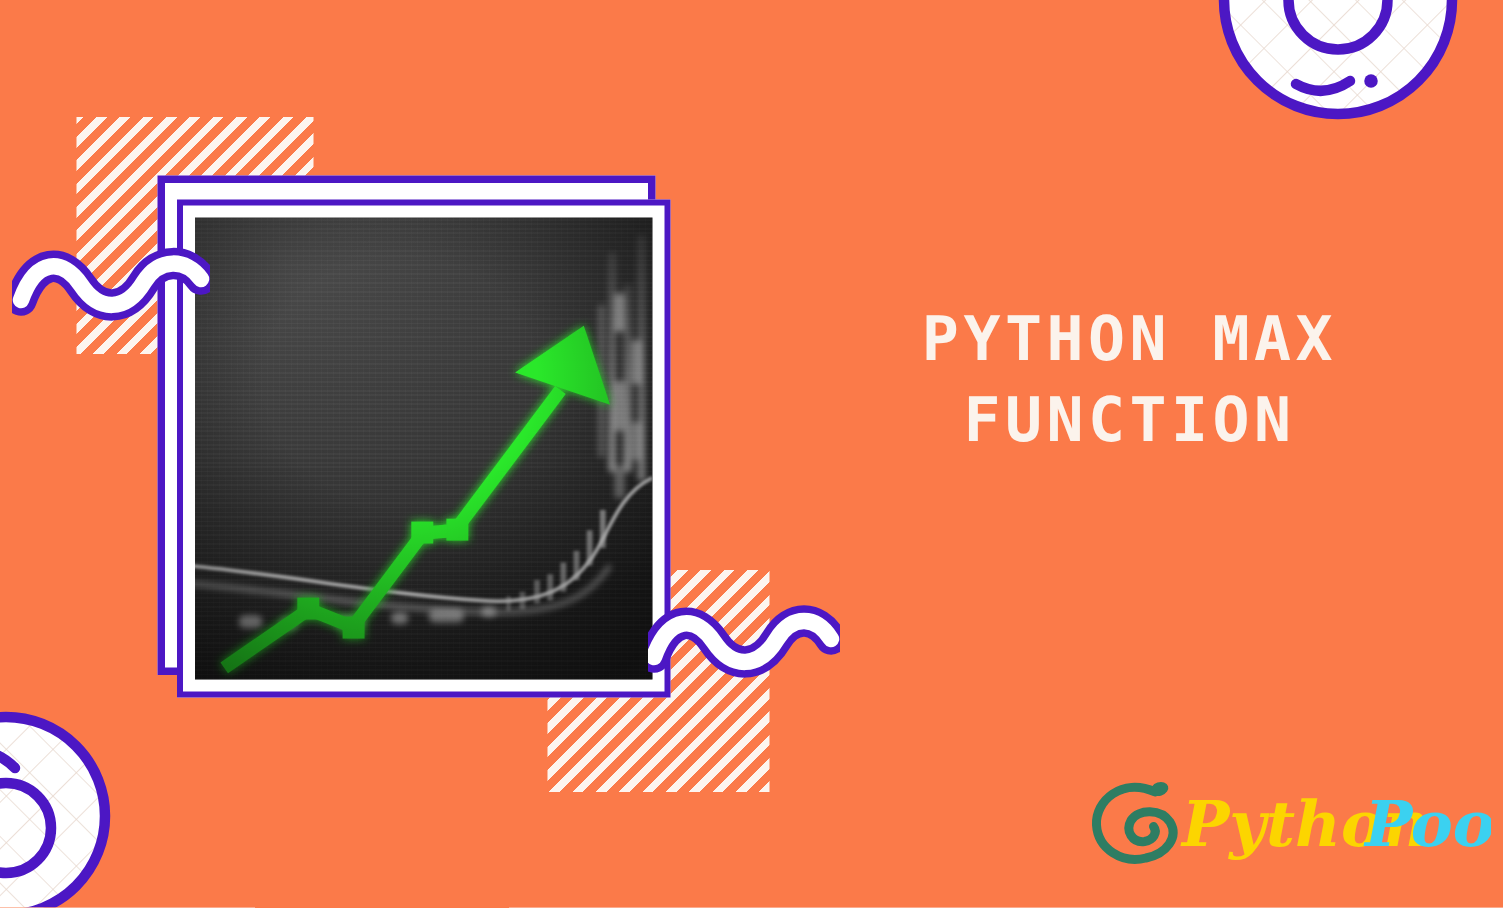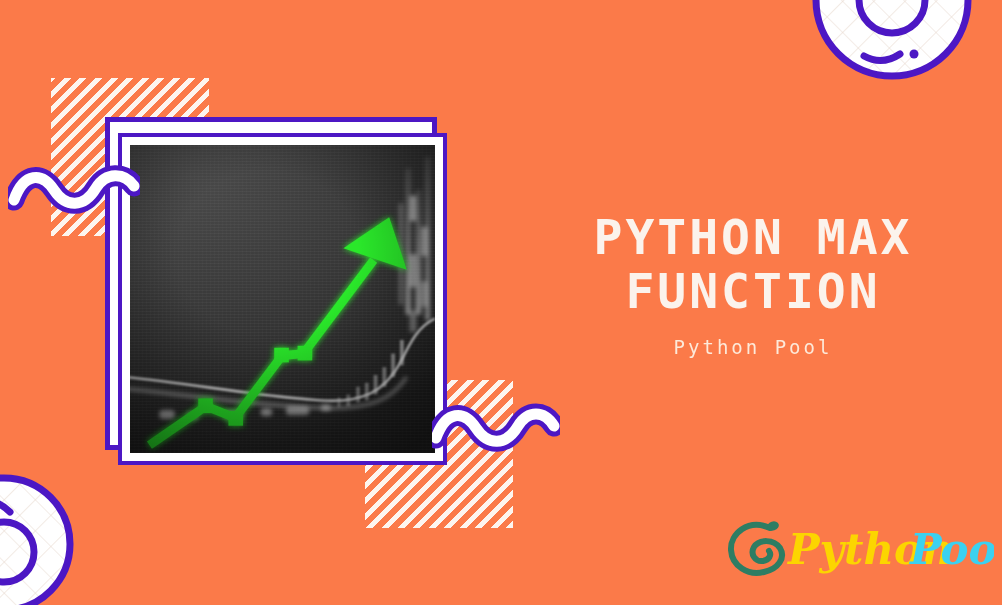--- a/index.html
+++ b/index.html
@@ -57,27 +57,26 @@
   #photo .vign{
     position:absolute;inset:0;
     background:radial-gradient(ellipse 85% 75% at 45% 35%, rgba(0,0,0,0) 35%, rgba(0,0,0,.55) 100%);
   }
   #photo svg{position:absolute;inset:0;width:100%;height:100%;}
 
   
   #title{
     left:553px;top:199px;width:400px;
     color:#fbf3ec;
-    font-size:48px;
+    font-size:41px;
     font-weight:bold;
     line-height:54px;
     letter-spacing:3px;
     text-align:center;
     white-space:pre-line;
-    margin-top:11px;
   }
   #subtitle{
     left:553px;top:336px;width:400px;
     color:#fde9d9;
     font-size:19px;
     letter-spacing:3px;
     text-align:center;
   }
 
   
@@ -222,21 +221,20 @@
   <div class="layer deco" id="wave-right">
     <svg viewBox="0 0 128 66">
       <path d="M 4 42 C 14 14, 32 14, 44 32 C 56 50, 74 50, 86 30 C 96 14, 112 14, 122 30" fill="none" stroke="#4c17c4" stroke-width="21" stroke-linecap="round"></path>
       <path d="M 4 42 C 14 14, 32 14, 44 32 C 56 50, 74 50, 86 30 C 96 14, 112 14, 122 30" fill="none" stroke="#ffffff" stroke-width="11" stroke-linecap="round"></path>
     </svg>
   </div>
 
   <div class="layer" id="title">PYTHON MAX
 FUNCTION</div>
 
-  <div class="layer" id="subtitle">Python Pool</div>
 
   <div class="layer" id="logo">
     <svg viewBox="0 0 268 66">
 
       <g fill="none" stroke="#2e7d63" stroke-linecap="round">
         <path d="M 44 14
                  C 22 4, 4 20, 5 36
                  C 6 52, 22 62, 38 58
                  C 52 55, 60 44, 54 34
                  C 48 25, 33 25, 28 33

